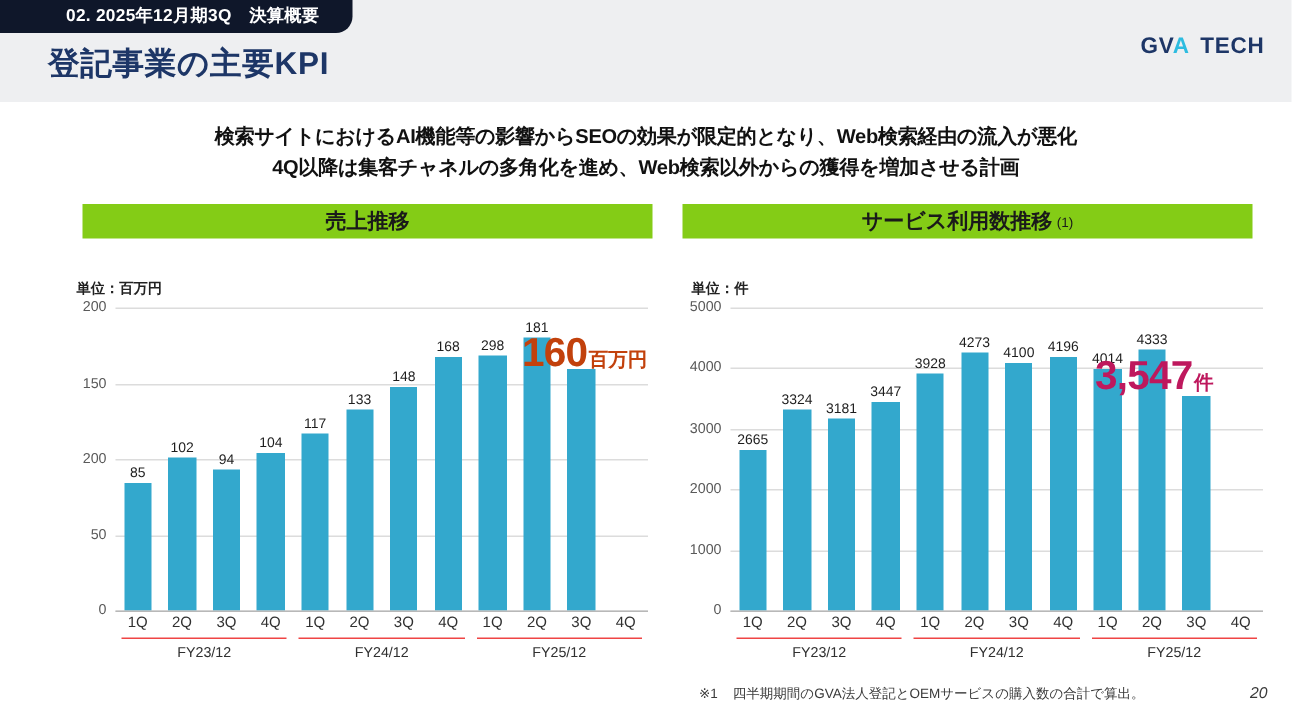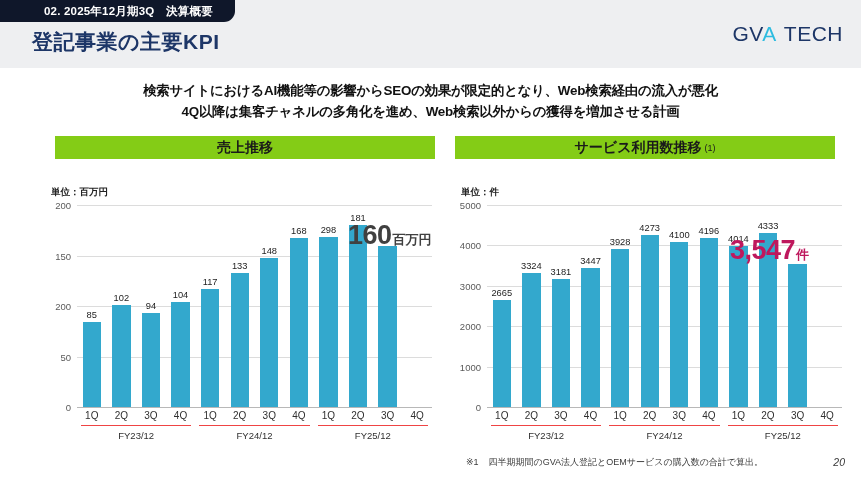--- a/index.html
+++ b/index.html
@@ -47,22 +47,22 @@
     left: 32px; top: 28px;
     font-size: 21px;
     font-weight: bold;
     color: #1d3667;
     letter-spacing: 0.5px;
     white-space: nowrap;
   }
   .logo {
     position: absolute;
     right: 18px; top: 22px;
-    font-size: 21px;
-    font-weight: normal;
+    font-size: 15px;
+    font-weight: bold;
     letter-spacing: 0.5px;
     white-space: nowrap;
     margin-left: 42px;
   }
   .logo .g, .logo .v, .logo .tech { color: #1d3667; }
   .logo .a { color: #2dbce0; }
   .logo .tech { margin-left: 7px; }
 
   
   .lead {
@@ -351,21 +351,21 @@
           <div class="xq">4Q</div>
         </div>
       <div class="xyr-row">
           <div class="xyr">FY23/12</div>
           <div class="xyr">FY24/12</div>
           <div class="xyr">FY25/12</div>
         </div>
     </div>
   </div>
 
-  <div class="callout" id="callout-left" style="color: #404040;">
+  <div class="callout" id="callout-left" style="color: #c2410c;">
     <span class="big">160</span><span class="suf">百万円</span>
   </div>
 
   <div class="chart" id="chart-right">
     <div class="unit-label">単位：件</div>
     <div class="plot">
       <div class="axis-area">
         <div class="gridlines">
             <div class="gridline" style="bottom: 100%;">
               <span class="ytick">5000</span>

